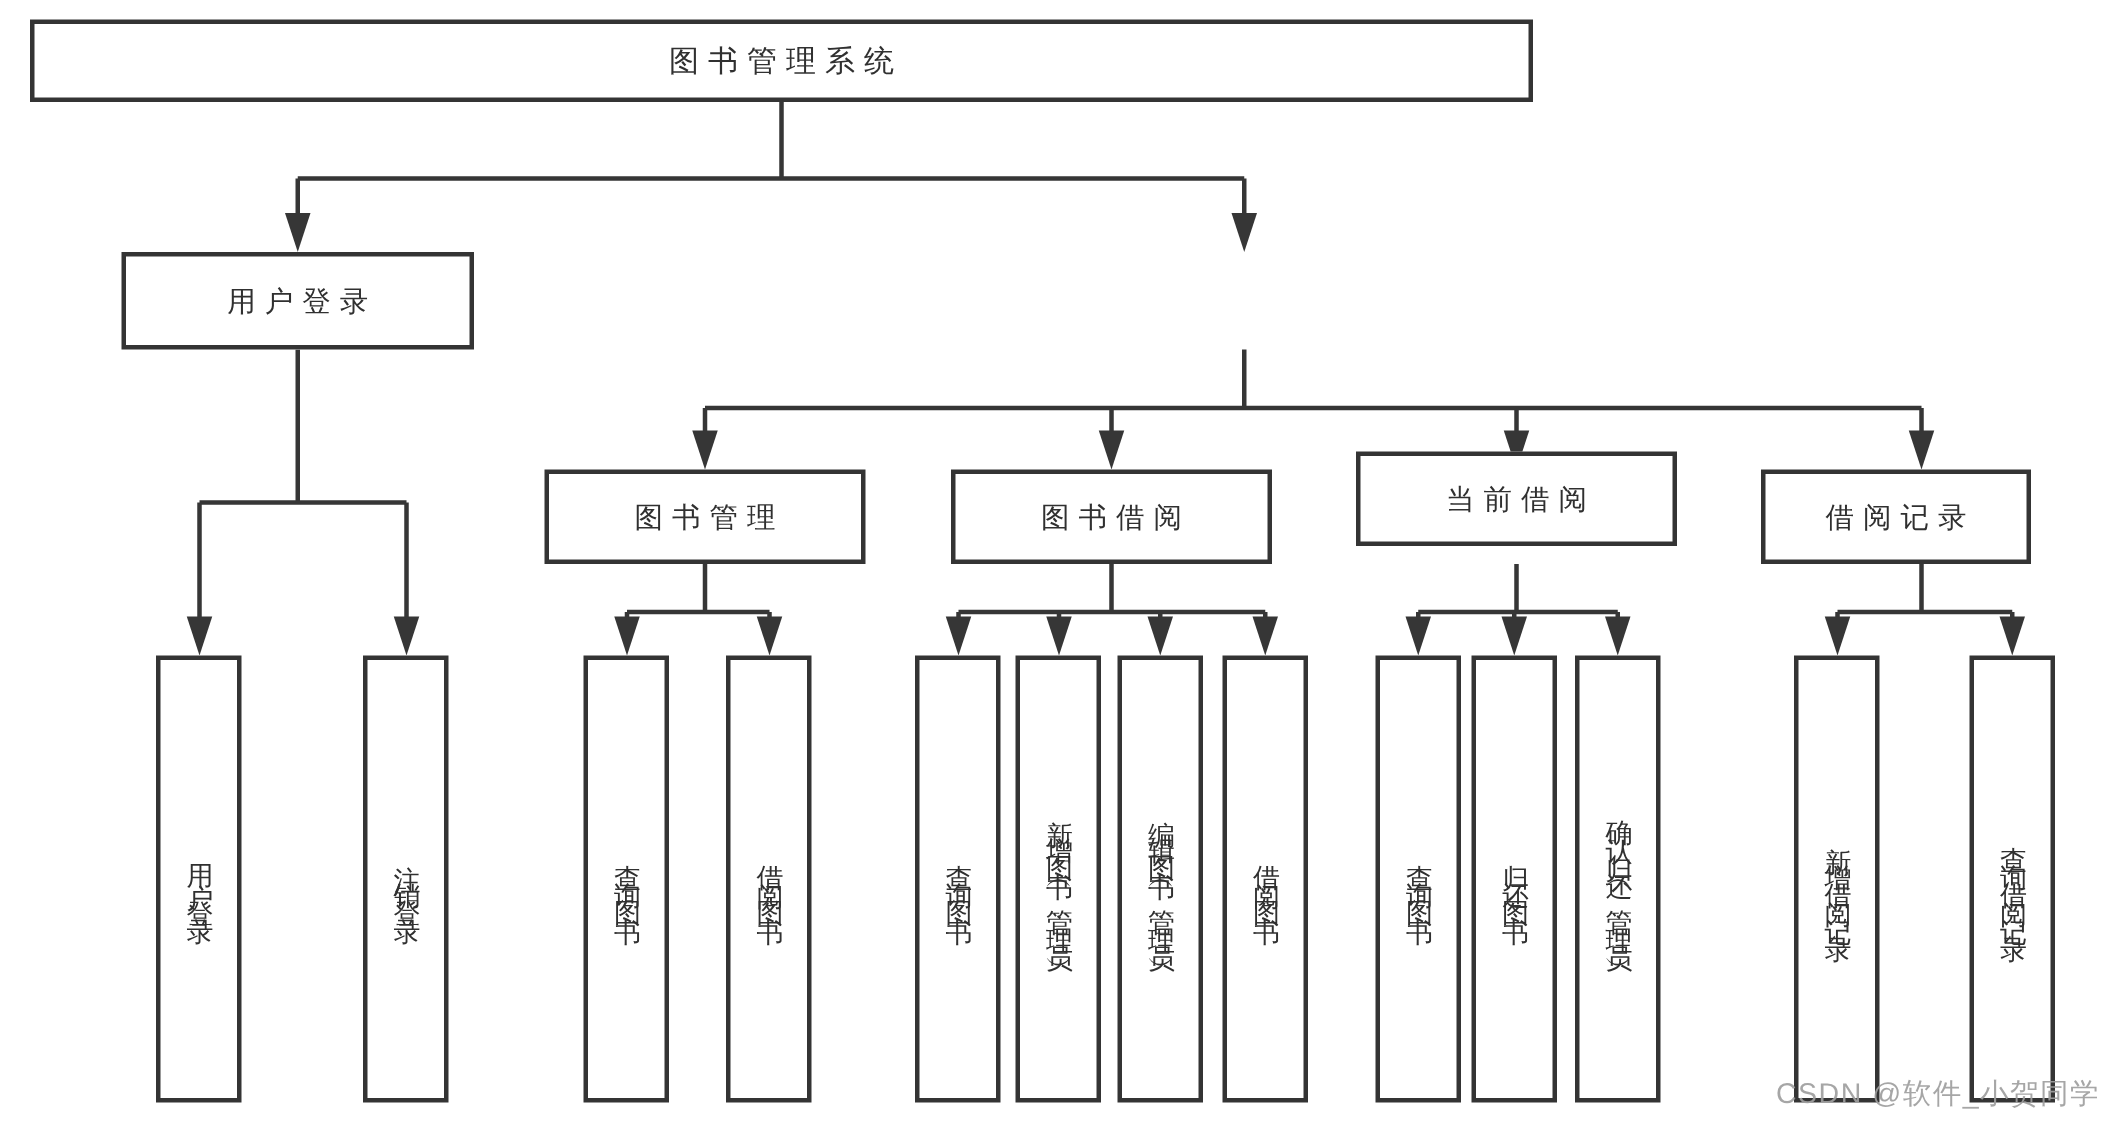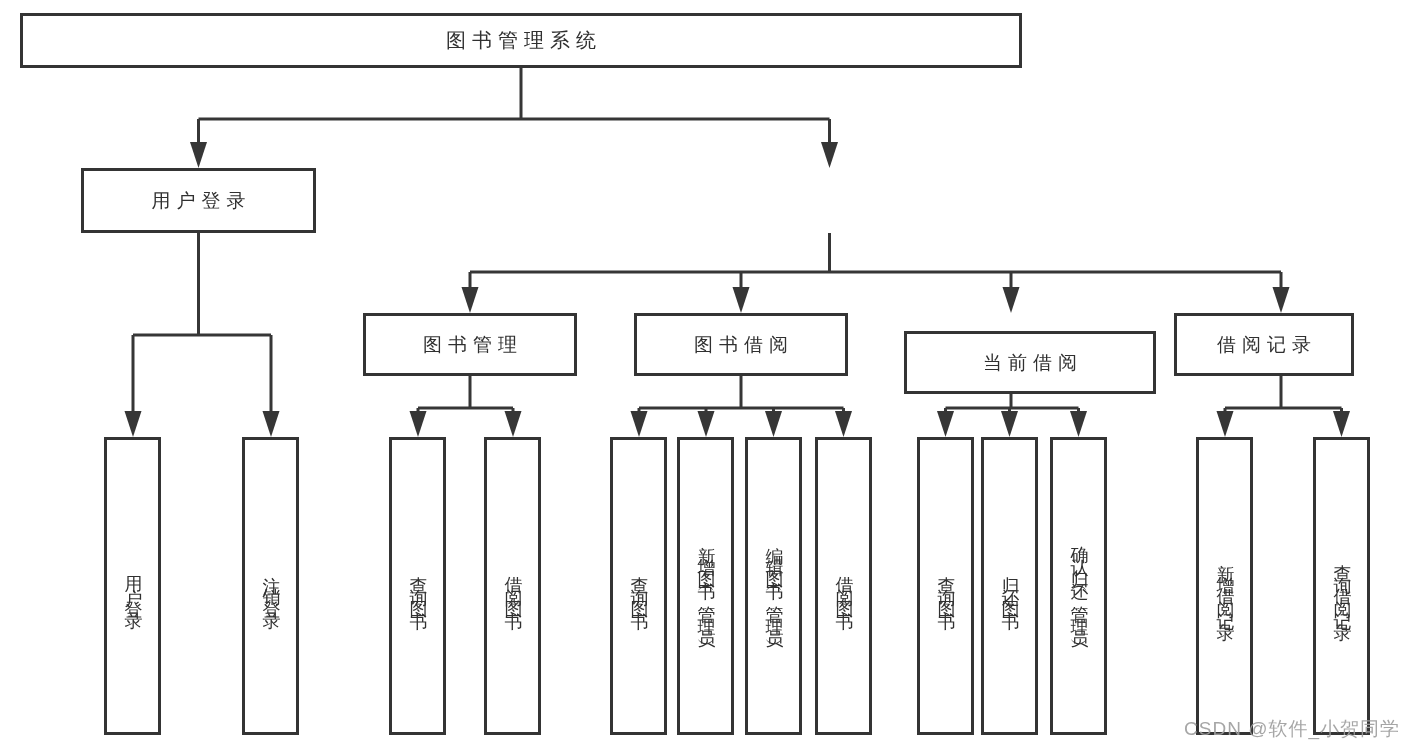--- a/index.html
+++ b/index.html
@@ -122,21 +122,21 @@
   <div class="box" style="left:81px; top:168px; width:235px; height:65px;">
     <span class="hlabel">用户登录</span>
   </div>
 
   <div class="box" style="left:363px; top:313px; width:214px; height:63px;">
     <span class="hlabel">图书管理</span>
   </div>
   <div class="box" style="left:634px; top:313px; width:214px; height:63px;">
     <span class="hlabel">图书借阅</span>
   </div>
-  <div class="box" style="left:904px; top:331px; width:252px; height:63px;">
+  <div class="box" style="left:904px; top:301px; width:214px; height:63px;">
     <span class="hlabel">当前借阅</span>
   </div>
   <div class="box" style="left:1174px; top:313px; width:180px; height:63px;">
     <span class="hlabel">借阅记录</span>
   </div>
 
   <div class="box vbox" style="left:104px;">
     <span class="vlabel">用户登录</span>
   </div>
   <div class="box vbox" style="left:242px;">

